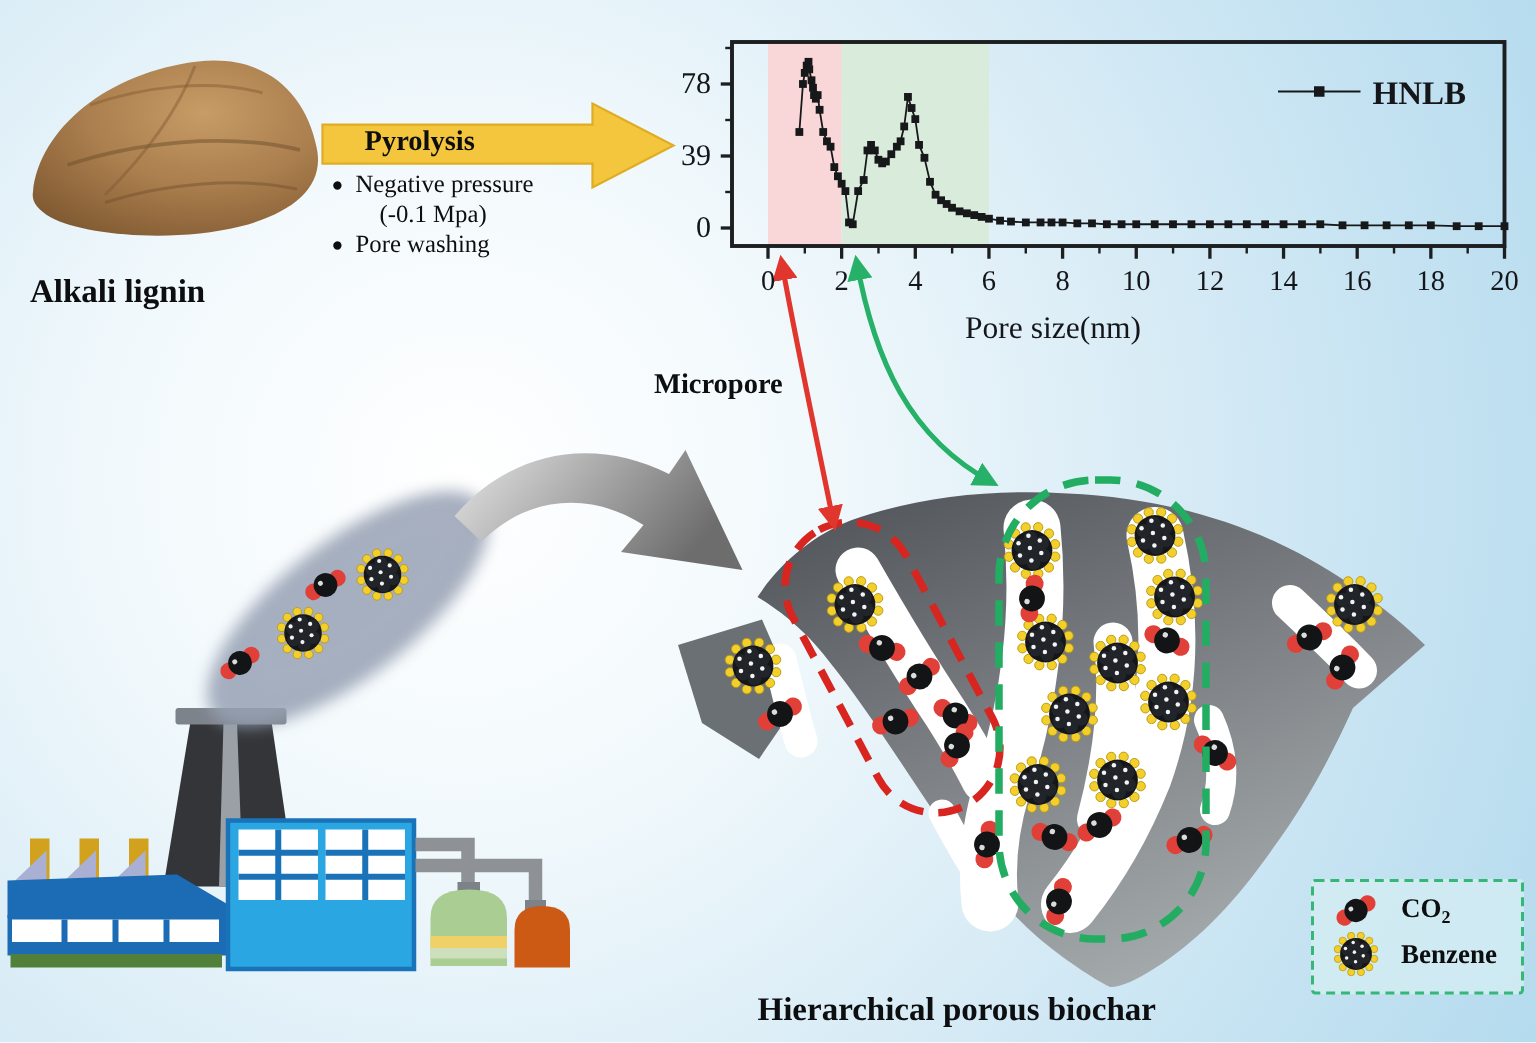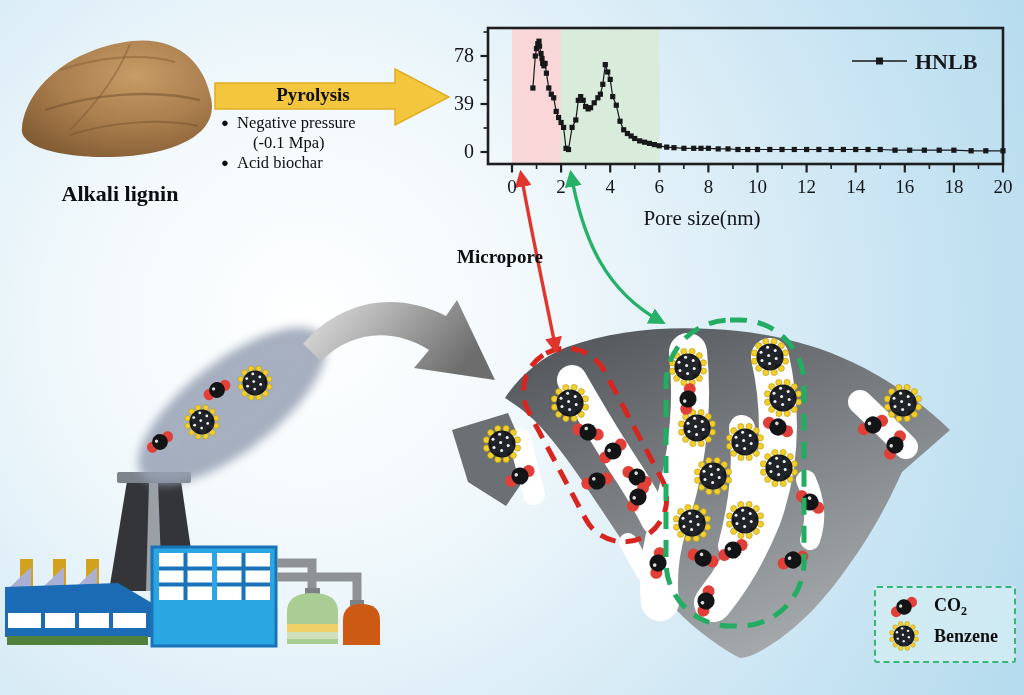--- a/index.html
+++ b/index.html
@@ -1,21 +1,21 @@
 <!DOCTYPE html>
 <html><head>
 <meta charset="utf-8">
 <style>
   html,body{margin:0;padding:0;}
   .stage{position:relative;width:1024px;height:695px;overflow:hidden;
     background:radial-gradient(circle at 30% 46%, #ffffff 0%, #f2f9fc 28%, #ddeef7 52%, #c6e3f2 78%, #b4dbee 100%);
     font-family:"Liberation Serif",serif;color:#111;}
   .layer{position:absolute;left:0;top:0;}
   svg text{font-family:"Liberation Serif",serif;fill:#14161a;}
-  .lbl{position:absolute;font-weight:bold;color:#0d0e10;text-align:center;line-height:1.1;}
+  .lbl{position:absolute;font-weight:bold;color:#0d0e10;text-align:left;line-height:1.1;}
   #lignin-label{left:20px;top:171px;width:200px;font-size:22px;margin-top:11px;}
   #pyrolysis-label{left:243px;top:85px;width:140px;font-size:19px;}
   #micropore-label{left:436px;top:247px;width:128px;font-size:19px;}
   #mesopore-label{left:608px;top:247px;width:124px;font-size:21px;}
   #biochar-caption{left:505px;top:661px;width:390px;font-size:22px;}
   .bullets{position:absolute;left:221px;top:113px;width:190px;font-size:16.5px;color:#0d0e10;}
   .bullet-row{display:flex;}
   .bullet-dot{width:16px;flex:0 0 16px;font-size:13px;padding-top:2px;}
   .bullet-cont{display:block;padding-left:16px;}
   .mol-legend{position:absolute;left:874px;top:586px;width:142px;height:77px;
@@ -351,24 +351,25 @@
   <div class="lbl" id="lignin-label">Alkali lignin</div>
   <div class="lbl" id="pyrolysis-label">Pyrolysis</div>
   <div class="bullets">
     <div class="bullet-row">
       <span class="bullet-dot">●</span>
       <span><span>Negative pressure</span>
         <span class="bullet-cont">(-0.1 Mpa)</span></span>
     </div>
     <div class="bullet-row">
       <span class="bullet-dot">●</span>
-      <span>Acid biochar</span>
+      <span>Pore washing</span>
     </div>
   </div>
   <div class="lbl" id="micropore-label">Micropore</div>
+  <div class="lbl" id="biochar-caption">Hierarchical porous biochar</div>
 
   <div class="mol-legend">
     <div class="mol-row">
       <svg width="36" height="26" viewBox="-18 -13 36 26">
         <use href="#co2" transform="rotate(-32) scale(0.9)"></use>
       </svg>
       <span class="mol-label"><span>CO</span><span class="sub">2</span></span>
     </div>
     <div class="mol-row">
       <svg width="36" height="32" viewBox="-18 -16 36 32">

